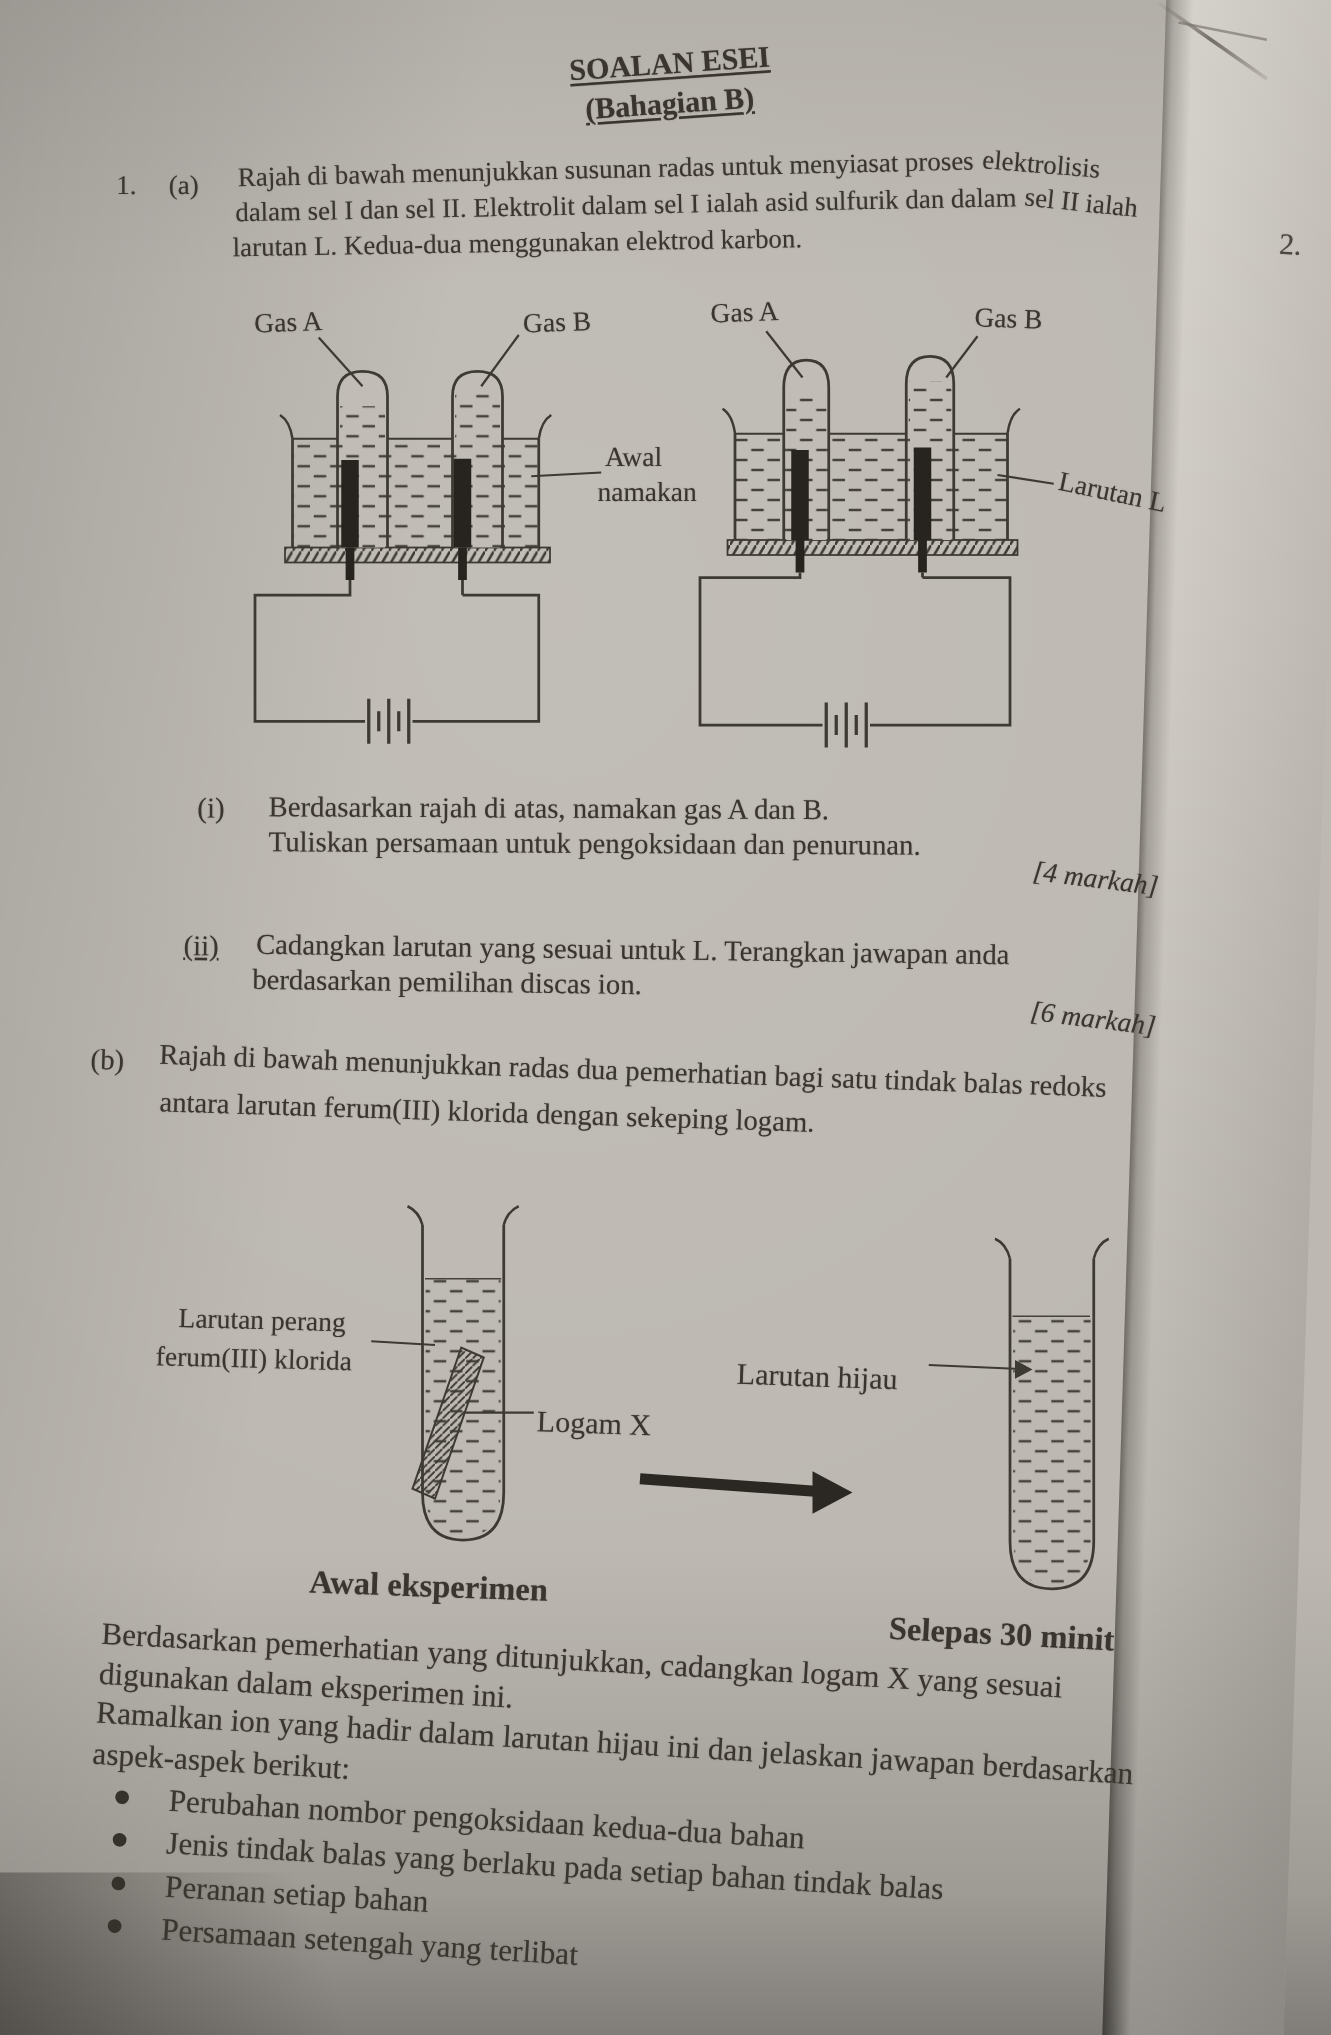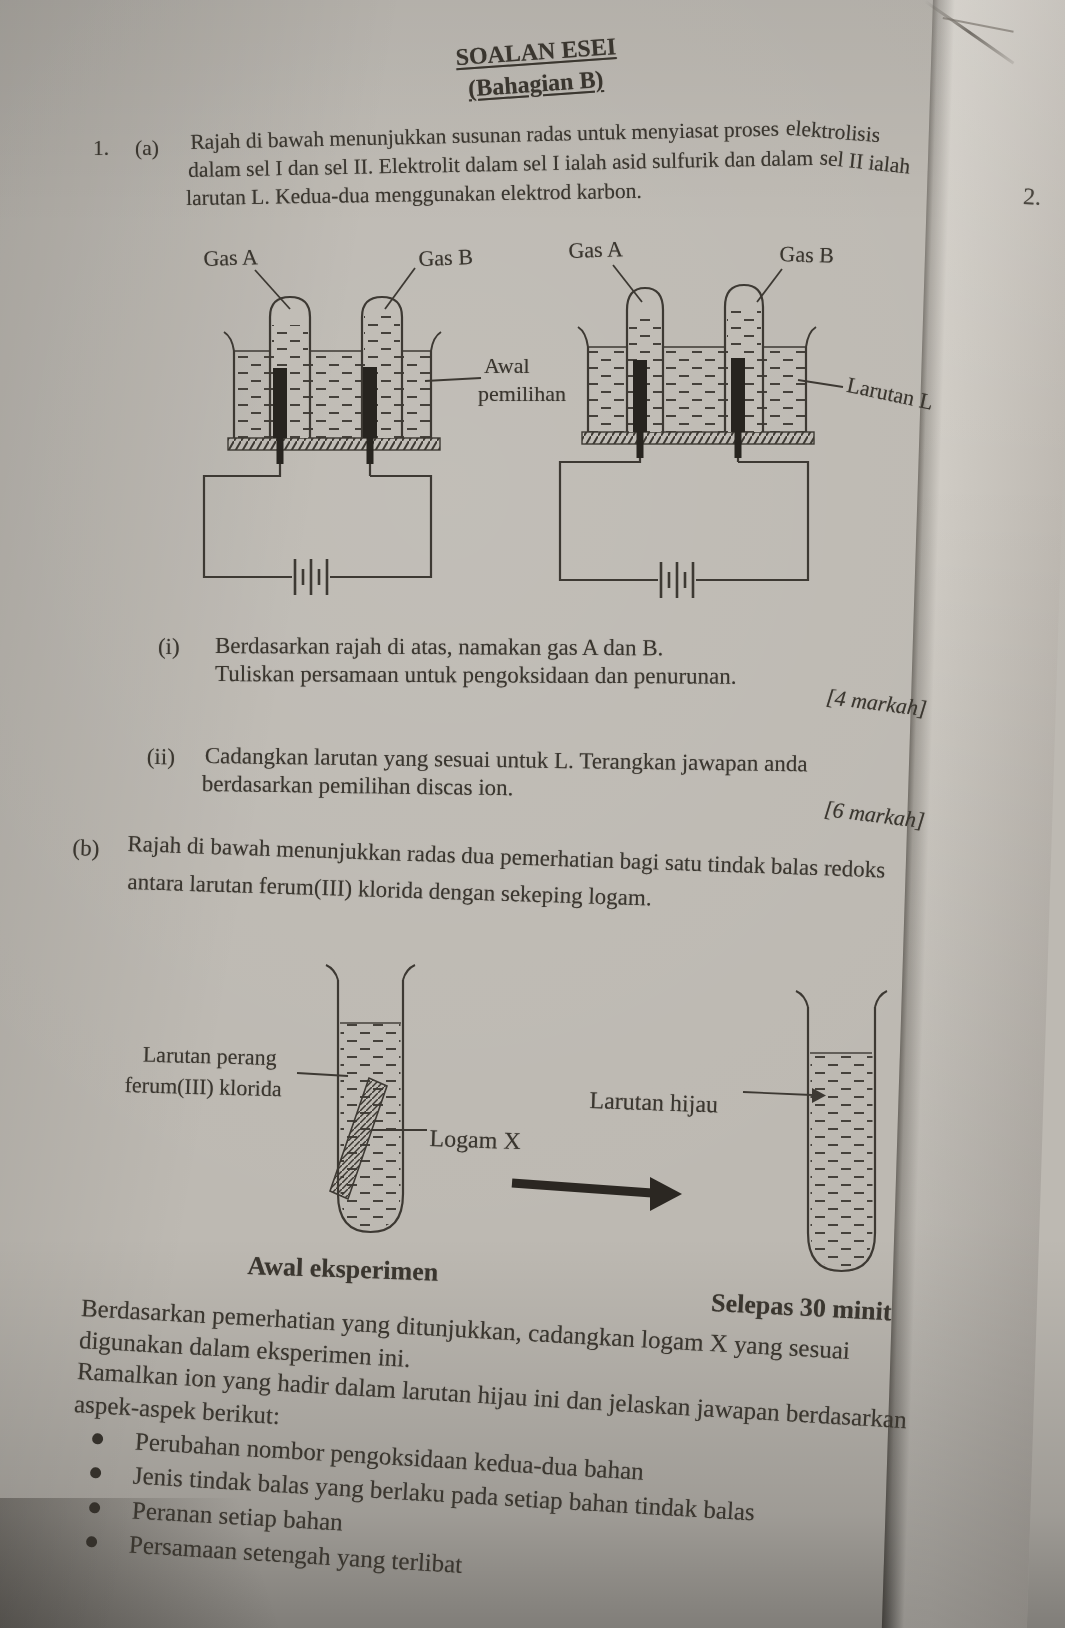--- a/index.html
+++ b/index.html
@@ -134,31 +134,31 @@
       <path d="M126 342 V378 M134 352 V368 M142 342 V378 M150 352 V368 M158 342 V378" stroke="#3d3933" stroke-width="2.6" fill="none"></path>
     </g>
     <path d="M78 45 L107 82" stroke="#3d3933" stroke-width="1.8" fill="none"></path>
     <path d="M247 49 L222 82" stroke="#3d3933" stroke-width="1.8" fill="none"></path>
     <path d="M263 160 L308 167" stroke="#3d3933" stroke-width="1.8" fill="none"></path>
   </svg>
 
   <div class="t s22" style="left:203px;top:246px;transform:rotate(-2deg);">Gas A</div>
   <div class="t s22" style="left:418px;top:246px;transform:rotate(-2deg);">Gas B</div>
   <div class="t s22" style="left:484px;top:353px;">Awal</div>
-  <div class="t s22" style="left:478px;top:381px;">pemilihan</div>
+  <div class="t s22" style="left:478px;top:381px;">namakan</div>
   <div class="t s22" style="left:568px;top:238px;transform:rotate(-2deg);">Gas A</div>
   <div class="t s22" style="left:780px;top:241px;transform:rotate(2deg);">Gas B</div>
   <div class="t s22" style="left:850px;top:372px;transform:rotate(12deg);">Larutan L</div>
 
   <div class="t s23" style="left:158px;top:633px;transform:rotate(0.3deg);">(i)</div>
   <div class="t s23" style="left:215px;top:632px;transform:rotate(0.3deg);">Berdasarkan rajah di atas, namakan gas A dan B.</div>
   <div class="t s23" style="left:215px;top:660px;transform:rotate(0.3deg);">Tuliskan persamaan untuk pengoksidaan dan penurunan.</div>
   <div class="t s22 it" style="left:828px;top:684px;transform:rotate(7deg);">[4 markah]</div>
 
-  <div class="t s23" style="left:147px;top:743px;transform:rotate(0.8deg);">(ii)</div>
+  <div class="t s23" style="left:147px;top:743px;transform:rotate(0.8deg);text-decoration:underline;">(ii)</div>
   <div class="t s23" style="left:205px;top:742px;transform:rotate(0.8deg);">Cadangkan larutan yang sesuai untuk L. Terangkan jawapan anda</div>
   <div class="t s23" style="left:202px;top:770px;transform:rotate(0.8deg);">berdasarkan pemilihan discas ion.</div>
   <div class="t s22 it" style="left:826px;top:796px;transform:rotate(7deg);">[6 markah]</div>
 
   <div class="t s23" style="left:73px;top:834px;transform:rotate(2deg);">(b)</div>
   <div class="t s23" style="left:128px;top:830px;transform:rotate(2deg);">Rajah di bawah menunjukkan radas dua pemerhatian bagi satu tindak balas redoks</div>
   <div class="t s23" style="left:128px;top:868px;transform:rotate(1.8deg);">antara larutan ferum(III) klorida dengan sekeping logam.</div>
 
   <svg style="left:60px;top:925px;" width="860" height="365" viewBox="0 0 860 365">
     <g>

